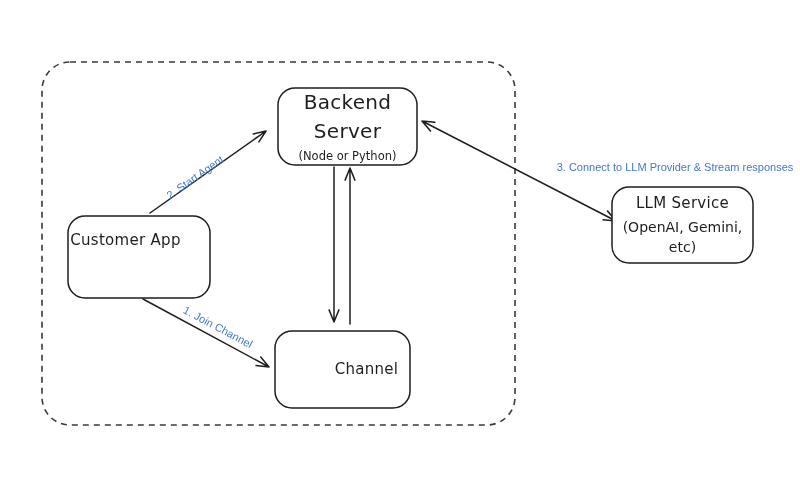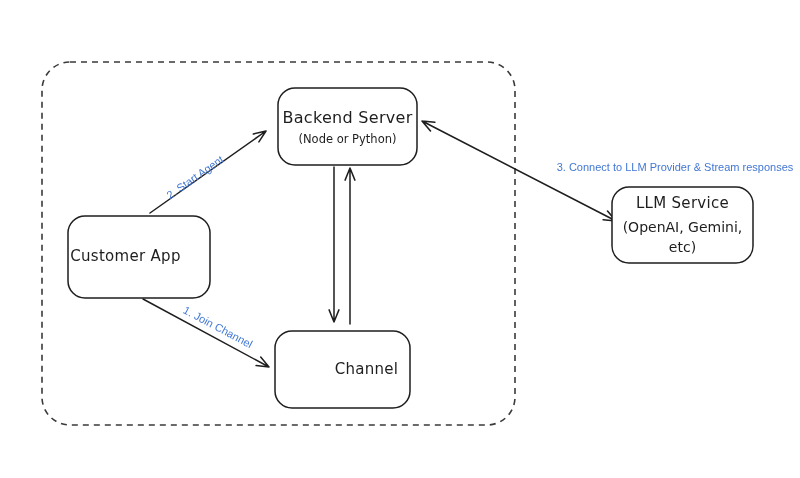--- a/index.html
+++ b/index.html
@@ -13,21 +13,21 @@
   .stage svg{position:absolute;left:0;top:0;}
   .node-label{
     position:absolute;
     display:flex;flex-direction:column;align-items:center;justify-content:center;
     color:#1e1e1e;
     font-family:cursive, "DejaVu Sans", sans-serif;
     text-align:center;
     pointer-events:none;
     line-height:1.45;
   }
-  .node-title{font-size:16px;letter-spacing:0.3px;}
+  .node-title{font-size:20px;letter-spacing:0.3px;}
   .node-title.sm{font-size:15px;}
   .node-subtitle{font-size:11.5px;margin-top:2px;}
   .edge-label{
     position:absolute;
     color:#4277d4;
     font-size:11px;
     font-family:"Liberation Sans", sans-serif;
     white-space:nowrap;
     pointer-events:none;
   }
@@ -57,21 +57,21 @@
     <rect x="68" y="216" width="142" height="82" rx="17" fill="#ffffff" stroke-width="1.5" stroke="#1e1e1e"></rect>
     <rect x="275" y="331" width="135" height="77" rx="17" fill="#ffffff" stroke-width="1.5" stroke="#1e1e1e"></rect>
     <rect x="612" y="187" width="141" height="76" rx="17" fill="#ffffff" stroke-width="1.5" stroke="#1e1e1e"></rect>
   </svg>
 
   <div class="node-label" style="left:278px;top:88px;width:139px;height:77px;">
     <div class="node-title">Backend Server</div>
     <div class="node-subtitle">(Node or Python)</div>
   </div>
 
-  <div class="node-label" style="left:68px;top:216px;width:115px;height:82px;">
+  <div class="node-label" style="left:68px;top:200px;width:115px;height:82px;">
     <div class="node-title sm">Customer App</div>
   </div>
 
   <div class="node-label" style="left:275px;top:331px;width:135px;height:77px;padding-left:24px;">
     <div class="node-title sm">Channel</div>
   </div>
 
   <div class="node-label" style="left:612px;top:187px;width:141px;height:76px;">
     <div class="node-title sm">LLM Service</div>
     <div class="node-subtitle" style="font-size:14px;">(OpenAI, Gemini, etc)</div>

